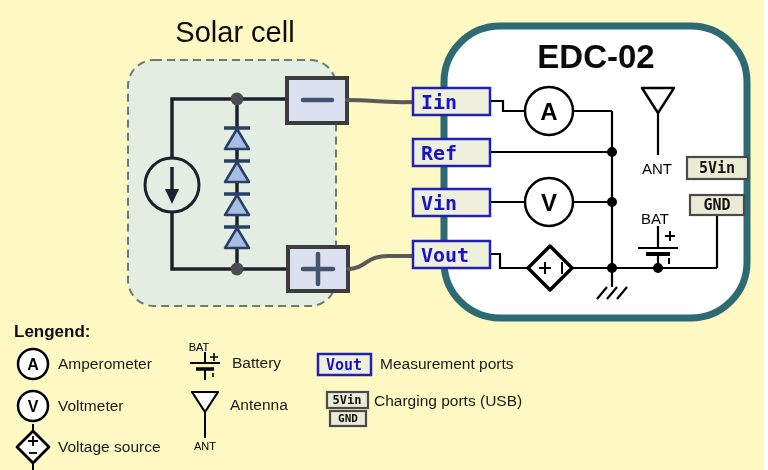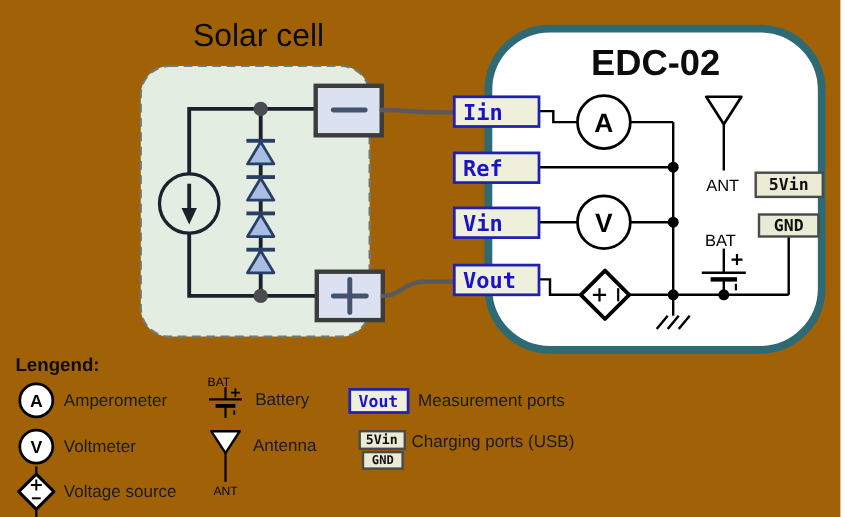--- a/index.html
+++ b/index.html
@@ -1,16 +1,16 @@
 <!DOCTYPE html>
 <html><head>
 <meta charset="utf-8">
 <style>
   html,body{margin:0;padding:0;background:#fff;}
-  #stage{position:relative;width:764px;height:470px;background:#a16207;overflow:hidden;
+  #stage{position:relative;width:764px;height:470px;background:#fef9c3;overflow:hidden;
          font-family:"Liberation Sans",sans-serif;}
   svg{position:absolute;left:0;top:0;}
   .diagram-title{font:29px "Liberation Sans",sans-serif;fill:#0c0c0c;text-anchor:middle;}
   .edc-title{font:bold 33px "Liberation Sans",sans-serif;fill:#0c0c0c;text-anchor:middle;}
   .solar-box{fill:#e4ede1;stroke:#6e7a72;stroke-width:2;stroke-dasharray:8 5;}
   .edc-box{fill:#ffffff;stroke:#2d6a74;stroke-width:7;}
   .wire-dark{stroke:#1a222e;stroke-width:3.5;fill:none;}
   .wire-gray{stroke:#5a5a5a;stroke-width:4;fill:none;stroke-linecap:round;}
   .wire-blk{stroke:#000;stroke-width:2.2;fill:none;}
   .blk-thin{stroke:#000;stroke-width:2;fill:none;}

